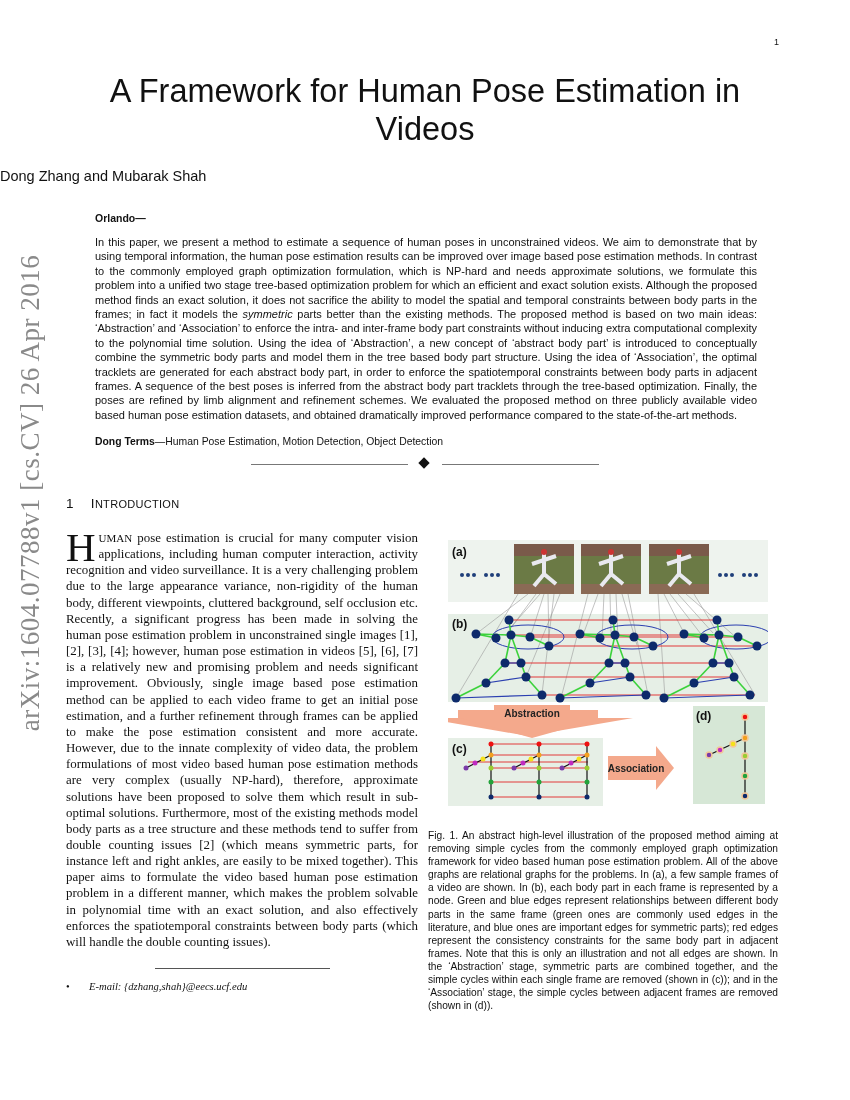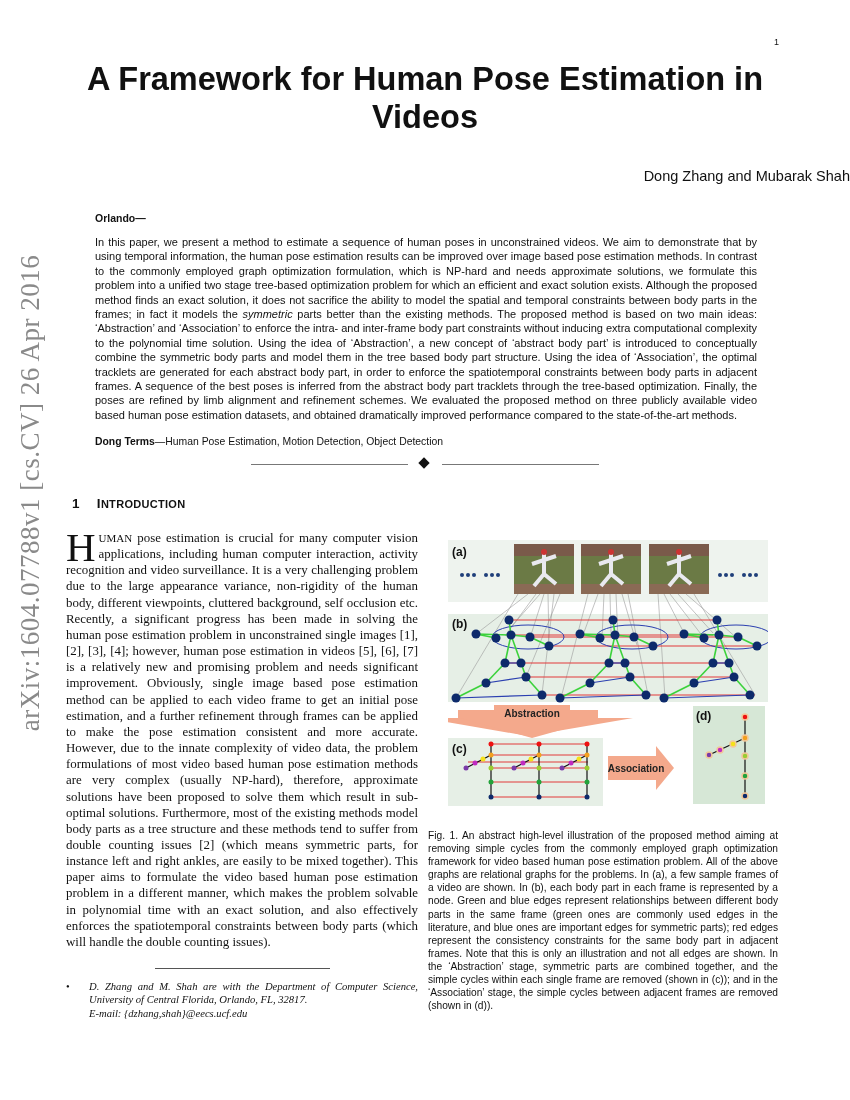--- a/index.html
+++ b/index.html
@@ -12,37 +12,37 @@
   .arxiv-stamp {
     position:absolute; left:10px; top:285px; width:40px; height:415px;
     color:#8a8a8a; font-size:27px; white-space:nowrap;
   }
   .arxiv-stamp span {
     position:absolute; left:50%; top:50%;
     transform: translate(-50%,-50%) rotate(-90deg);
     letter-spacing:0.5px;
   }
 
-  .title { position:absolute; top:60px; left:60px; width:730px; text-align:center;
-    font-size:32.5px; line-height:38px; font-weight:bold; margin:0; }
-  .authors { position:absolute; top:168px; left:0; width:850px; text-align:right; font-size:14.5px; }
+  .title { position:absolute; top:72px; left:60px; width:730px; text-align:center;
+    font-size:32.5px; line-height:38px; font-weight:normal; margin:0; }
+  .authors { position:absolute; top:168px; left:0; width:850px; text-align:left; font-size:14.5px; }
 
   .abstract-head { position:absolute; top:212px; left:95px; font-size:10.5px; font-weight:bold; }
   .abstract-body { position:absolute; top:235px; left:95px; width:662px; font-size:11px;
     line-height:14.4px; text-align:justify; }
   .index-terms { position:absolute; top:436px; left:95px; font-size:10.4px; }
   .index-terms b { font-weight:bold; }
 
   .sep { position:absolute; top:464px; height:1px; background:#777; }
   .sep.l { left:251px; width:157px; }
   .sep.r { left:442px; width:157px; }
   .sep-diamond { position:absolute; top:459px; left:420px; width:8px; height:8px;
     background:#111; transform:rotate(45deg); }
 
-  .section-head { position:absolute; top:496px; left:72px; font-size:13.5px; font-weight:bold; letter-spacing:0.3px; }
+  .section-head { position:absolute; top:496px; left:66px; font-size:13.5px; font-weight:normal; letter-spacing:0.3px; }
   .section-head .num { margin-right:17px; }
   .section-head .sc-big { font-size:13.5px; }
   .section-head .sc-small { font-size:11px; }
 
   .intro { position:absolute; top:530px; left:66px; width:352px; font-size:12.9px; line-height:16.15px;
     text-align:justify; }
   .dropcap { float:left; font-size:41px; line-height:32px; margin:1px 3px -2px 0; font-weight:normal; }
   .smallcaps { font-variant: small-caps; }
 
   .fn-rule { position:absolute; top:968px; left:155px; width:175px; height:1px; background:#555; }
@@ -77,21 +77,20 @@
 <div class="sep r"></div>
 
 <div class="section-head sans"><span class="num">1</span><span class="sc-big">I</span><span class="sc-small">NTRODUCTION</span></div>
 
 <div class="intro serif"><span class="dropcap">H</span><span class="smallcaps" style="font-size:11px">UMAN</span><span> pose estimation is crucial for many computer vision applications, including human computer interaction, activity recognition and video surveillance. It is a very challenging problem due to the large appearance variance, non-rigidity of the human body, different viewpoints, cluttered background, self occlusion etc. Recently, a significant progress has been made in solving the human pose estimation problem in unconstrained single images [1], [2], [3], [4]; however, human pose estimation in videos [5], [6], [7] is a relatively new and promising problem and needs significant improvement. Obviously, single image based pose estimation method can be applied to each video frame to get an initial pose estimation, and a further refinement through frames can be applied to make the pose estimation consistent and more accurate. However, due to the innate complexity of video data, the problem formulations of most video based human pose estimation methods are very complex (usually NP-hard), therefore, approximate solutions have been proposed to solve them which result in sub-optimal solutions. Furthermore, most of the existing methods model body parts as a tree structure and these methods tend to suffer from double counting issues [2] (which means symmetric parts, for instance left and right ankles, are easily to be mixed together). This paper aims to formulate the video based human pose estimation problem in a different manner, which makes the problem solvable in polynomial time with an exact solution, and also effectively enforces the spatiotemporal constraints between body parts (which will handle the double counting issues).</span></div>
 
 <div class="fn-rule"></div>
 <div class="footnote serif">
   <span class="bullet">•</span>
   <div class="txt">
-    <div>D. Zhang and M. Shah are with the Department of Computer Science, University of Central Florida, Orlando, FL, 32817.</div>
     <div>E-mail: {dzhang,shah}@eecs.ucf.edu</div>
   </div>
 </div>
 
 <div class="figure">
   <svg width="320" height="270" viewBox="0 0 320 270" xmlns="http://www.w3.org/2000/svg">
 
     <rect x="0" y="0" width="320" height="62" fill="#eef3ee"></rect>
     <text x="4" y="16" font-family="Liberation Sans, sans-serif" font-weight="bold" font-size="12" fill="#111">(a)</text>
     <g fill="#1f3f7a">

